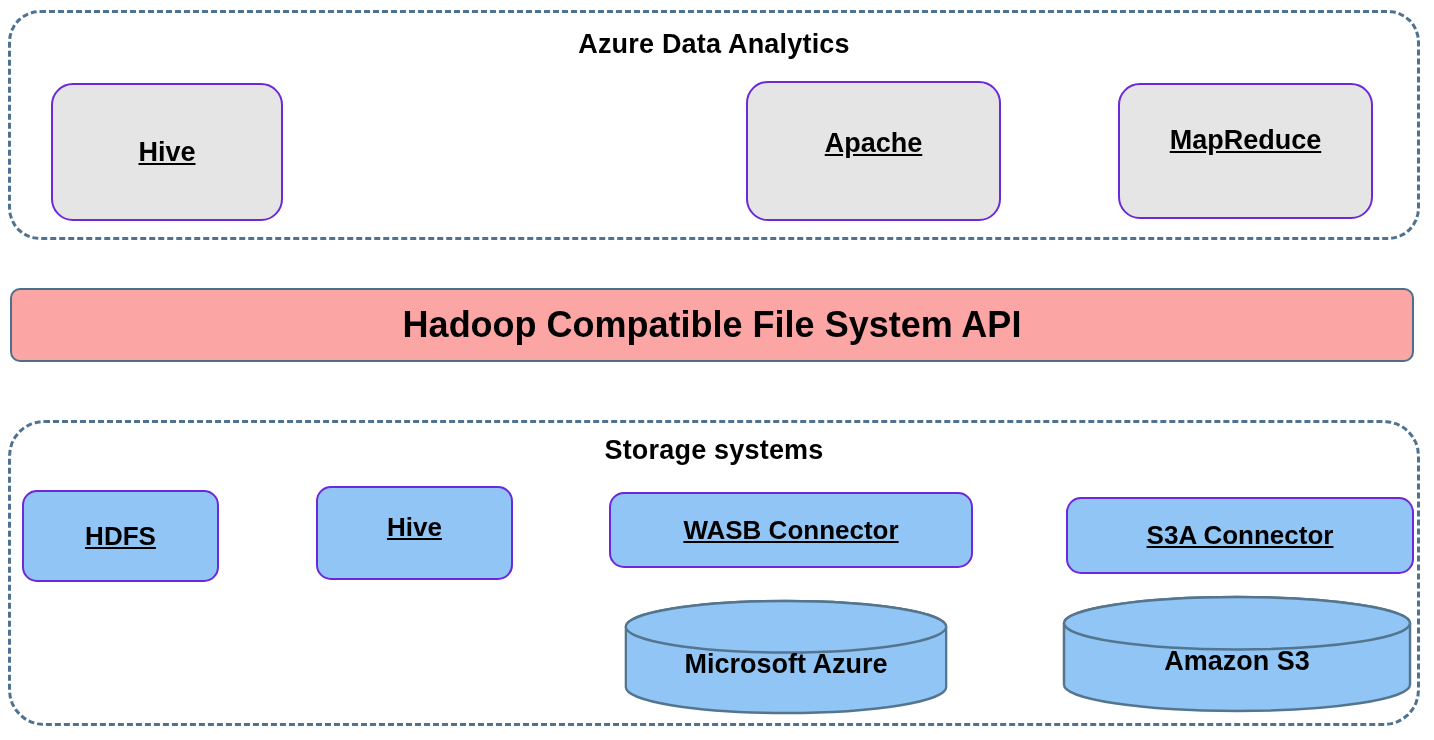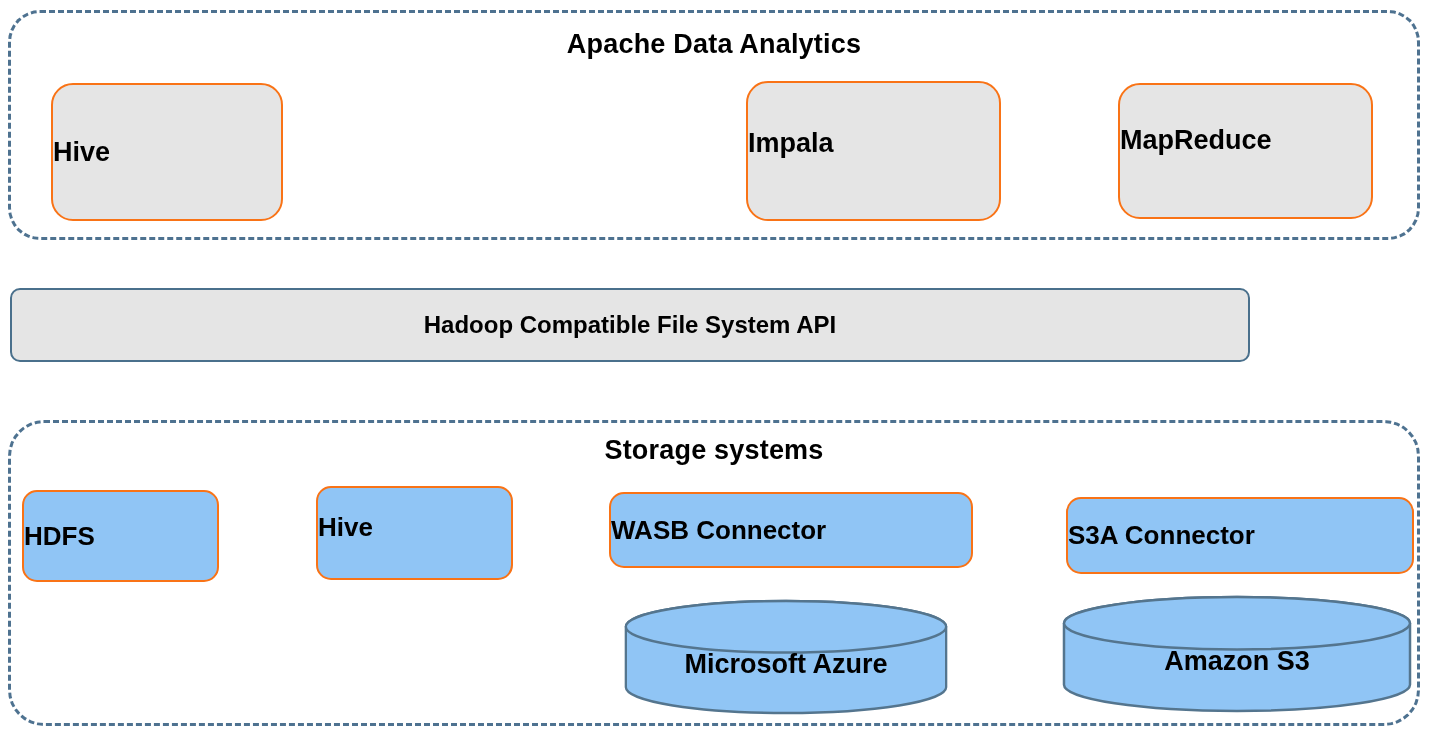--- a/index.html
+++ b/index.html
@@ -39,48 +39,49 @@
     letter-spacing: 0.2px;
   }
   .analytics-section .section-title { top: 16px; }
   .storage-section .section-title { top: 12px; }
 
   
   .node {
     position: absolute;
     display: flex;
     align-items: center;
-    justify-content: flex-start;
+    justify-content: center;
     text-align: center;
     font-weight: bold;
-    border: 2px solid #f97316;
+    border: 2px solid #6d28d9;
+    text-decoration: underline;
   }
 
   .gray-node {
     background: #e5e5e5;
     border-radius: 22px;
     font-size: 27px;
   }
   .node-hive      { left: 40px;  top: 70px; width: 232px; height: 138px; }
   .node-spark     { left: 382px; top: 70px; width: 238px; height: 138px; }
   .node-impala    { left: 735px; top: 68px; width: 255px; height: 140px; padding-bottom: 16px; }
   .node-mapreduce { left: 1107px; top: 70px; width: 255px; height: 136px; padding-bottom: 22px; }
 
   
   .api-bar {
     position: absolute;
     left: 10px; top: 288px;
-    width: 1240px; height: 74px;
-    background: #e5e5e5;
+    width: 1404px; height: 74px;
+    background: #fca5a5;
     border: 2px solid #4a708c;
     border-radius: 10px;
     display: flex;
     align-items: center;
     justify-content: center;
-    font-size: 24px;
+    font-size: 36px;
     font-weight: bold;
   }
 
   .blue-node {
     background: #90c5f5;
     border-radius: 15px;
     font-size: 26px;
   }
   .node-hdfs  { left: 11px;   top: 67px; width: 197px; height: 92px; }
   .node-ozone { left: 305px;  top: 63px; width: 197px; height: 94px; padding-bottom: 12px; }
@@ -105,27 +106,27 @@
     font-weight: bold;
     text-align: center;
   }
 </style>
 </head>
 <body>
 
 <div class="canvas">
 
   <section class="dashed-section analytics-section">
-    <div class="section-title">Apache Data Analytics</div>
+    <div class="section-title">Azure Data Analytics</div>
 
     <div class="node gray-node node-hive">
       <span>Hive</span>
     </div>
     <div class="node gray-node node-impala">
-      <span>Impala</span>
+      <span>Apache</span>
     </div>
     <div class="node gray-node node-mapreduce">
       <span>MapReduce</span>
     </div>
   </section>
 
   <div class="api-bar">
     <span>Hadoop Compatible File System API</span>
   </div>
 

